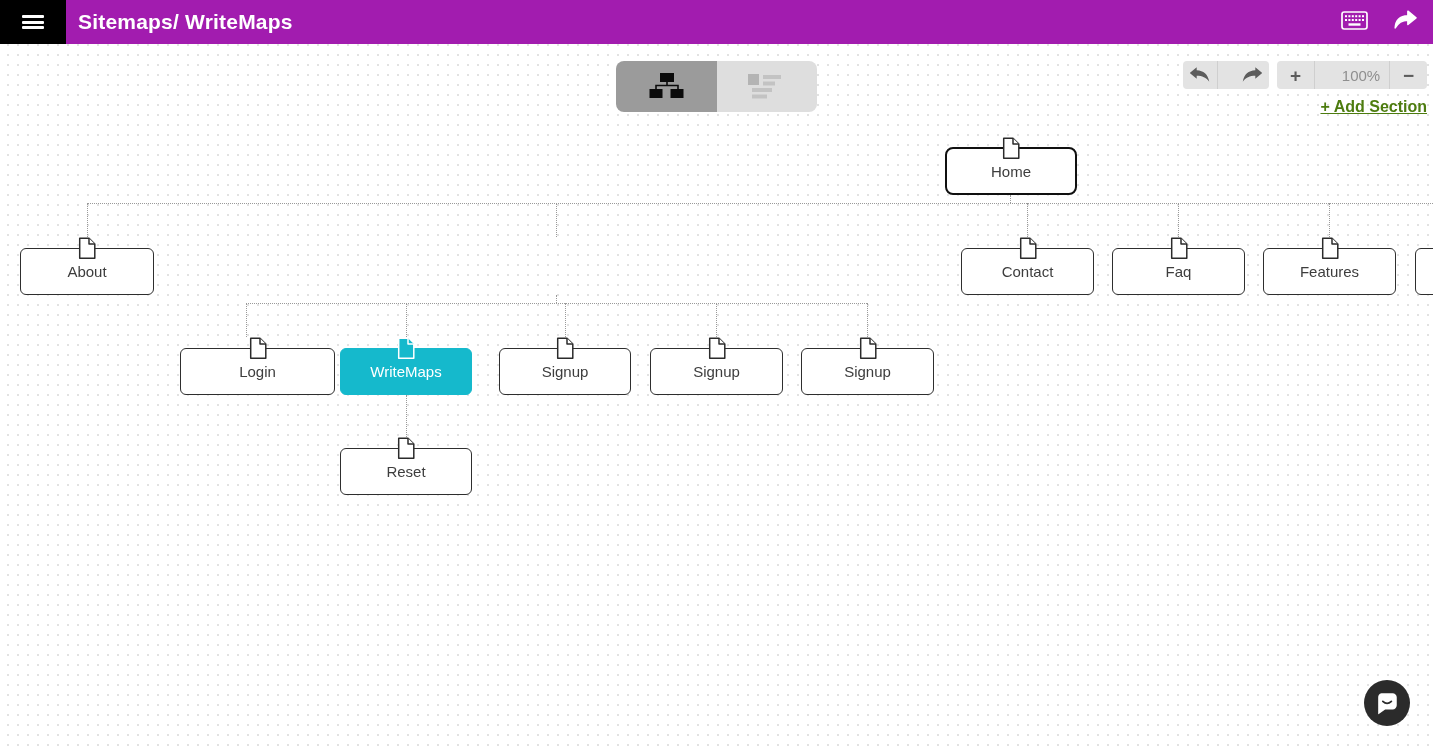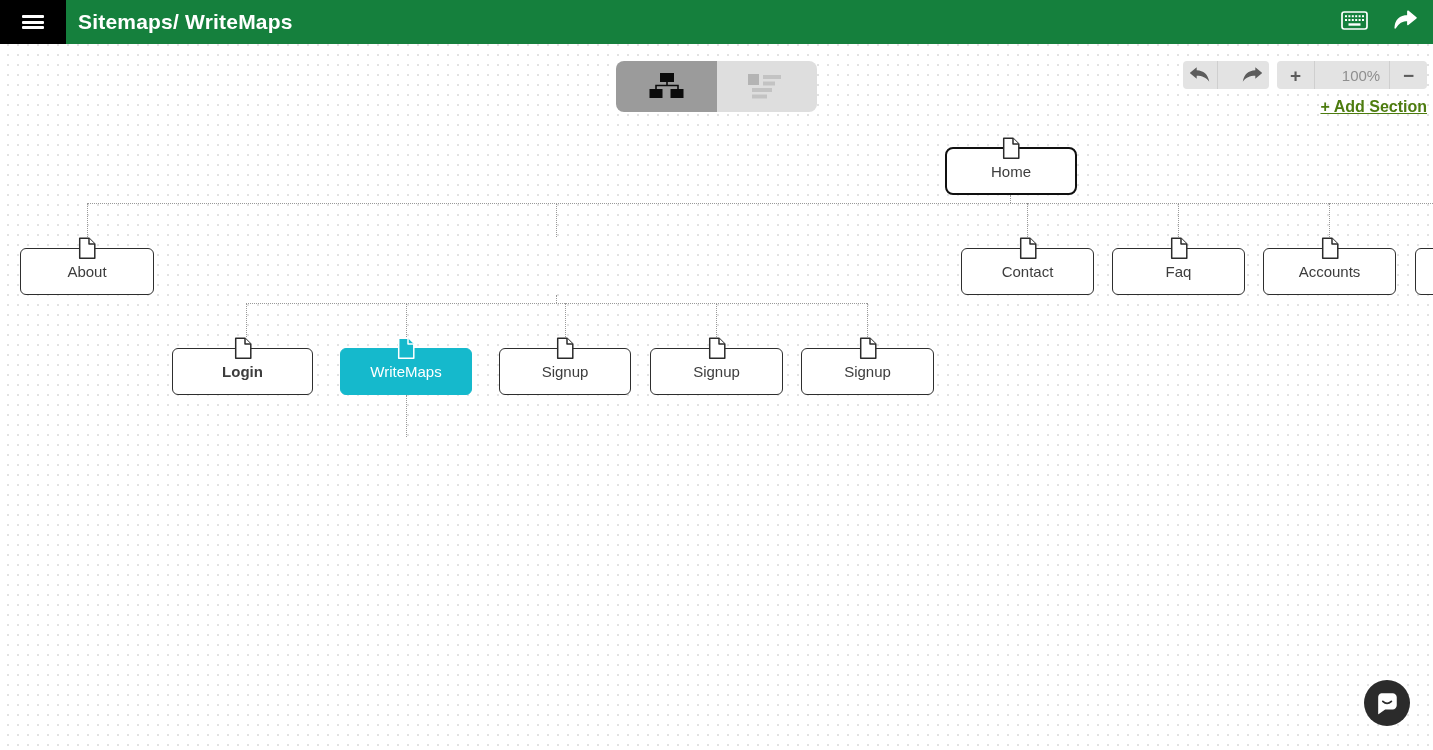--- a/index.html
+++ b/index.html
@@ -9,21 +9,21 @@
     font-family:"Liberation Sans", sans-serif;
     background:#fff;
     background-image:radial-gradient(circle, #e2e2e2 1.1px, rgba(255,255,255,0) 1.4px);
     background-size:10px 10px;
     background-position:3px 0px;
   }
 
   
   .topbar {
     position:absolute; left:0; top:0; width:1433px; height:44px;
-    background:#15803d; z-index:20; display:flex; align-items:center;
+    background:#a21caf; z-index:20; display:flex; align-items:center;
   }
   .menu-btn {
     width:66px; height:44px; background:#000; cursor:pointer;
     display:flex; align-items:center; justify-content:center; flex:0 0 auto;
   }
   .hamburger { width:22px; height:14px; display:flex; flex-direction:column; justify-content:space-between; }
   .hamburger span { display:block; height:3px; background:#fff; border-radius:1px; }
   .topbar-title {
     color:#fff; font-size:21px; font-weight:700; margin-left:12px; letter-spacing:.2px;
   }
@@ -136,26 +136,26 @@
         <path class="pg-body" d="M2.2 1.2 h9.3 l5.8 5.8 v14.2 h-15.1 z"></path>
         <path class="pg-fold" d="M11.5 1.2 v5.8 h5.8"></path>
       </svg>
       <span class="node-label">Contact</span>
     </div>
     <div class="node" style="left: 1263px; top: 248px; width: 133px; height: 47px;">
       <svg class="pgicon" width="19" height="23" viewBox="0 0 19 23">
         <path class="pg-body" d="M2.2 1.2 h9.3 l5.8 5.8 v14.2 h-15.1 z"></path>
         <path class="pg-fold" d="M11.5 1.2 v5.8 h5.8"></path>
       </svg>
-      <span class="node-label">Accounts</span>
+      <span class="node-label">Features</span>
     </div>
     <div class="node" style="left: 1415px; top: 248px; width: 131px; height: 47px;">
       <span class="node-label"></span>
     </div>
-    <div class="node" style="left: 172px; top: 348px; width: 141px; height: 47px; font-weight: bold;">
+    <div class="node" style="left: 180px; top: 348px; width: 155px; height: 47px;">
       <svg class="pgicon" width="19" height="23" viewBox="0 0 19 23">
         <path class="pg-body" d="M2.2 1.2 h9.3 l5.8 5.8 v14.2 h-15.1 z"></path>
         <path class="pg-fold" d="M11.5 1.2 v5.8 h5.8"></path>
       </svg>
       <span class="node-label">Login</span>
     </div>
     <div class="node active" style="left: 340px; top: 348px; width: 132px; height: 47px;">
       <svg class="pgicon" width="19" height="23" viewBox="0 0 19 23">
         <path class="pg-body" d="M2.2 1.2 h9.3 l5.8 5.8 v14.2 h-15.1 z"></path>
         <path class="pg-fold" d="M11.5 1.2 v5.8 h5.8"></path>
@@ -175,20 +175,27 @@
         <path class="pg-fold" d="M11.5 1.2 v5.8 h5.8"></path>
       </svg>
       <span class="node-label">Signup</span>
     </div>
     <div class="node" style="left: 801px; top: 348px; width: 133px; height: 47px;">
       <svg class="pgicon" width="19" height="23" viewBox="0 0 19 23">
         <path class="pg-body" d="M2.2 1.2 h9.3 l5.8 5.8 v14.2 h-15.1 z"></path>
         <path class="pg-fold" d="M11.5 1.2 v5.8 h5.8"></path>
       </svg>
       <span class="node-label">Signup</span>
+    </div>
+    <div class="node" style="left: 340px; top: 448px; width: 132px; height: 47px;">
+      <svg class="pgicon" width="19" height="23" viewBox="0 0 19 23">
+        <path class="pg-body" d="M2.2 1.2 h9.3 l5.8 5.8 v14.2 h-15.1 z"></path>
+        <path class="pg-fold" d="M11.5 1.2 v5.8 h5.8"></path>
+      </svg>
+      <span class="node-label">Reset</span>
     </div>
   </div>
 
 <header class="topbar">
   <div class="menu-btn">
     <span class="hamburger">
         <span></span>
         <span></span>
         <span></span>
       </span>

